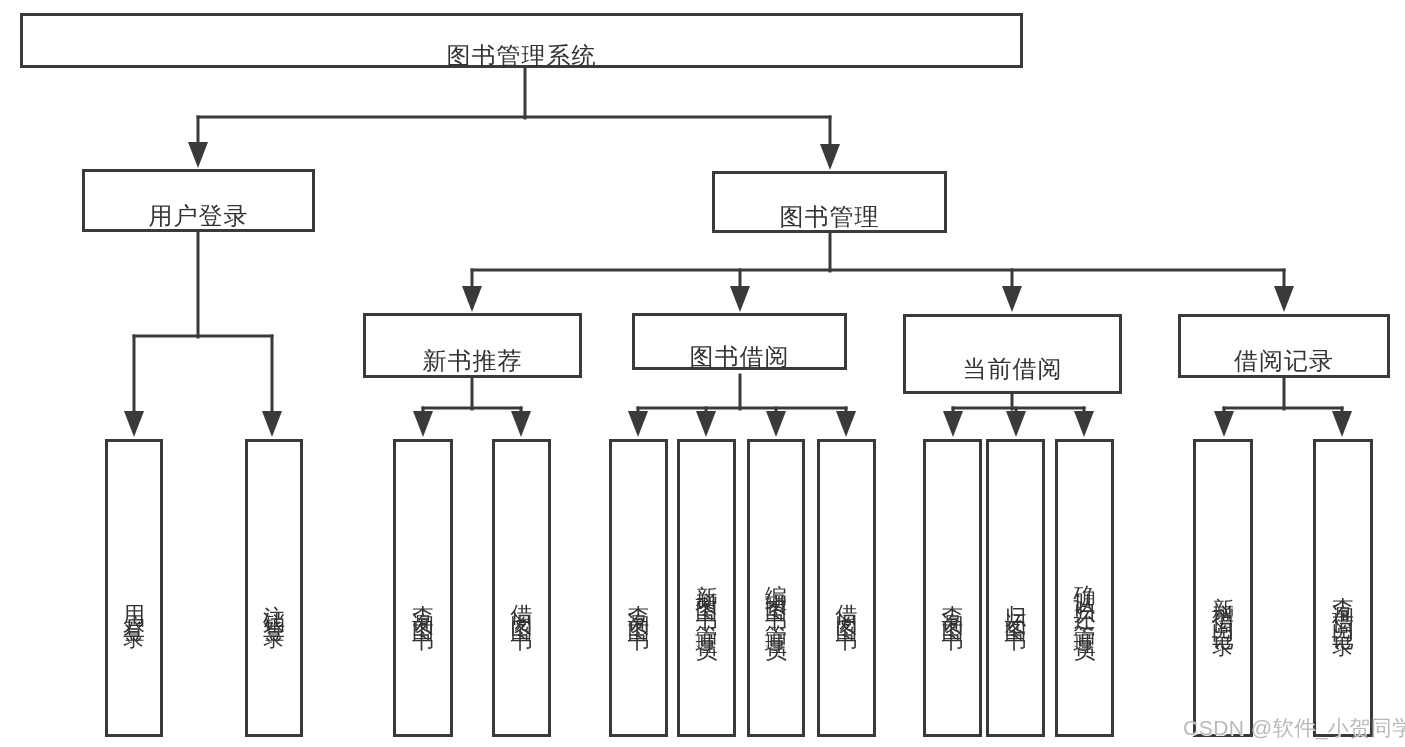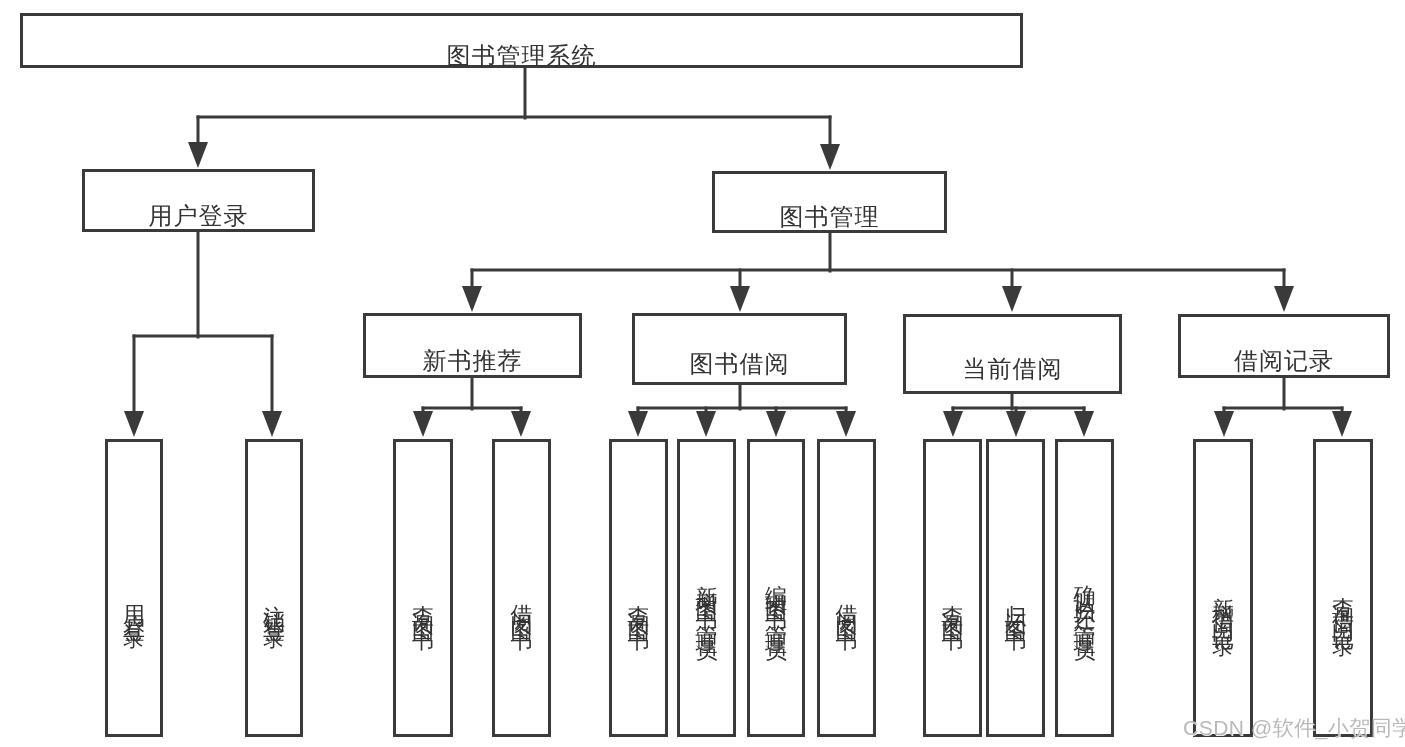--- a/index.html
+++ b/index.html
@@ -17,21 +17,21 @@
   .h-node .lbl { font-size:24px; letter-spacing:1px; }
   .v-node .lbl {
     writing-mode:vertical-rl; font-size:22px; line-height:1;
     letter-spacing:8px; white-space:normal;
   }
   
   #n-root           { left:20px;   top:13px;  width:1003px; height:55px; }
   #n-user-login     { left:82px;   top:169px; width:233px;  height:63px; }
   #n-book-mgmt      { left:712px;  top:171px; width:235px;  height:62px; }
   #n-new-books      { left:363px;  top:313px; width:219px;  height:65px; }
-  #n-book-borrow    { left:632px;  top:313px; width:215px;  height:72px;text-align:center; }
+  #n-book-borrow    { left:632px;  top:313px; width:215px;  height:57px;text-align:center; }
   #n-current-borrow { left:903px;  top:314px; width:219px;  height:80px; }
   #n-borrow-records { left:1178px; top:314px; width:212px;  height:64px; }
   .leaf { top:439px; height:298px; }
   #l-user-login        { left:105px;  width:58px; }
   #l-logout            { left:245px;  width:58px; }
   #l-nb-query          { left:393px;  width:60px; }
   #l-nb-borrow         { left:492px;  width:59px; }
   #l-bb-query          { left:609px;  width:59px; }
   #l-bb-add            { left:677px;  width:59px; }
   #l-bb-edit           { left:747px;  width:58px; }

